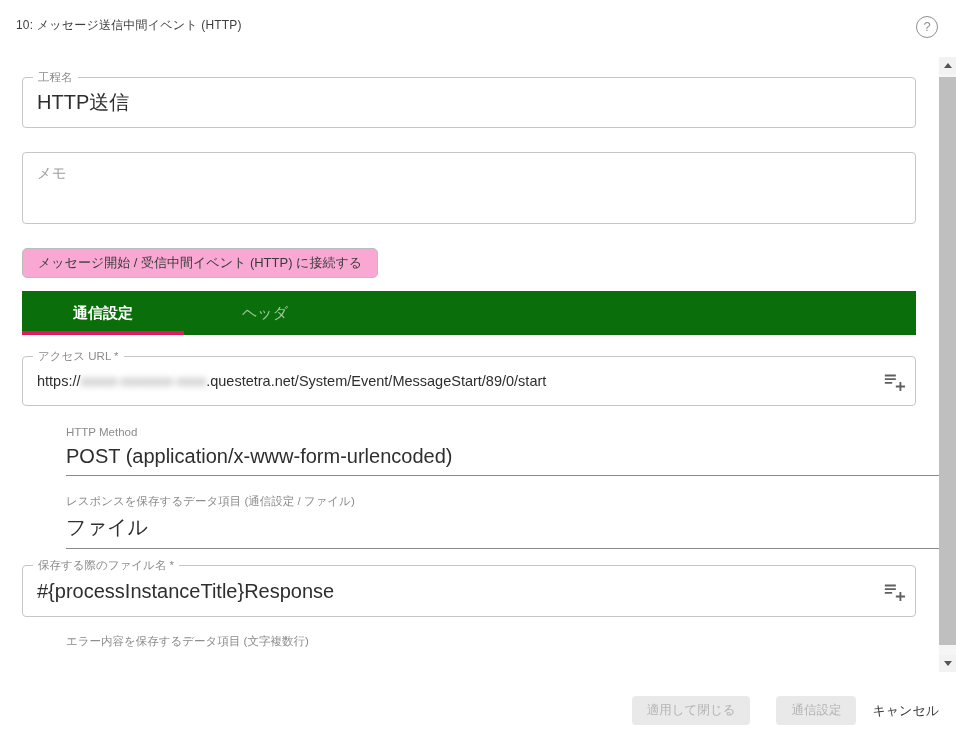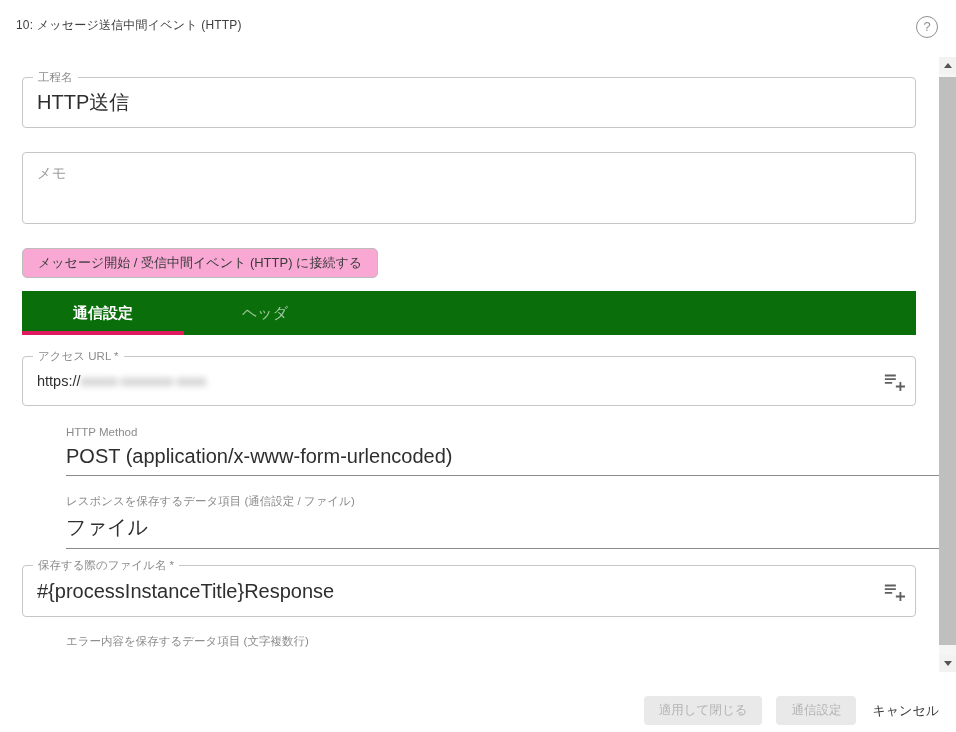--- a/index.html
+++ b/index.html
@@ -45,21 +45,21 @@
   
   .selgroup{position:absolute;left:22px;width:894px;cursor:pointer;margin-left:44px;}
   .sg-label{font-size:11.5px;line-height:13px;color:var(--label-gray);}
   .sg-value{position:relative;font-size:20px;color:var(--text-dark);padding:6px 30px 7px 0;border-bottom:1px solid #8a8a8a;}
   .caret{position:absolute;right:8px;top:50%;margin-top:-1px;width:0;height:0;
          border-left:4.5px solid transparent;border-right:4.5px solid transparent;border-top:5px solid #6e6e6e;}
 
   
   .footer{position:absolute;right:15px;top:696px;display:flex;align-items:center;gap:14px;}
   .btn-disabled{height:29px;padding:0 15px;background:#e9e9e9;border:none;border-radius:4px;
-                font-size:12.5px;color:#b3b3b3;font-family:inherit;}
+                font-size:12.5px;color:#b3b3b3;font-family:inherit;margin-left:12px;}
   .btn-text{height:29px;background:none;border:none;font-size:13px;color:#3a3a3a;font-family:inherit;cursor:pointer;padding:0 2px;}
 
   
   .scrollbar{position:absolute;right:0;top:57px;width:17px;height:615px;background:#f5f5f5;}
   .sb-btn{position:absolute;left:0;width:17px;height:17px;background:#f2f2f2;display:flex;align-items:center;justify-content:center;cursor:pointer;}
   .sb-up{top:0;}
   .sb-down{bottom:0;}
   .tri-up{width:0;height:0;border-left:4px solid transparent;border-right:4px solid transparent;border-bottom:5px solid #555;}
   .tri-down{width:0;height:0;border-left:4px solid transparent;border-right:4px solid transparent;border-top:5px solid #555;}
   .sb-thumb{position:absolute;left:0;top:20px;width:17px;height:568px;background:#bfbfbf;cursor:pointer;}
@@ -88,20 +88,21 @@
     <div class="tab">
       <span>ヘッダ</span>
     </div>
   </div>
 
   <div class="outlined" style="top:356px;height:50px;padding-left:48px;">
     <span class="flabel">アクセス URL *</span>
     <div class="urlvalue">
       <span>https://</span>
         <span class="masked">xxxxx-xxxxxxx-xxxx</span>
+        <span>.questetra.net/System/Event/MessageStart/89/0/start</span>
     </div>
     <span class="fieldicon">
       <svg viewBox="0 0 24 24" width="22" height="22" fill="#5f5f5f">
         <path d="M14 10H2v2h12v-2zm0-4H2v2h12V6zM2 16h8v-2H2v2zm16-2v4h-4v2h4v4h2v-4h4v-2h-4v-4h-2z" transform="translate(0,-1)"></path>
       </svg>
     </span>
   </div>
 
   <div class="selgroup" style="top:426px;">
     <div class="sg-label">HTTP Method</div>

